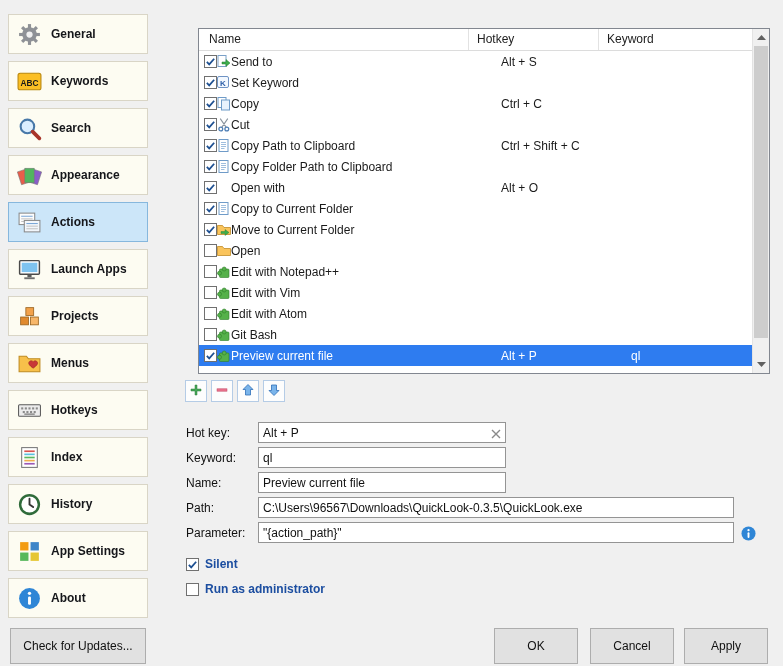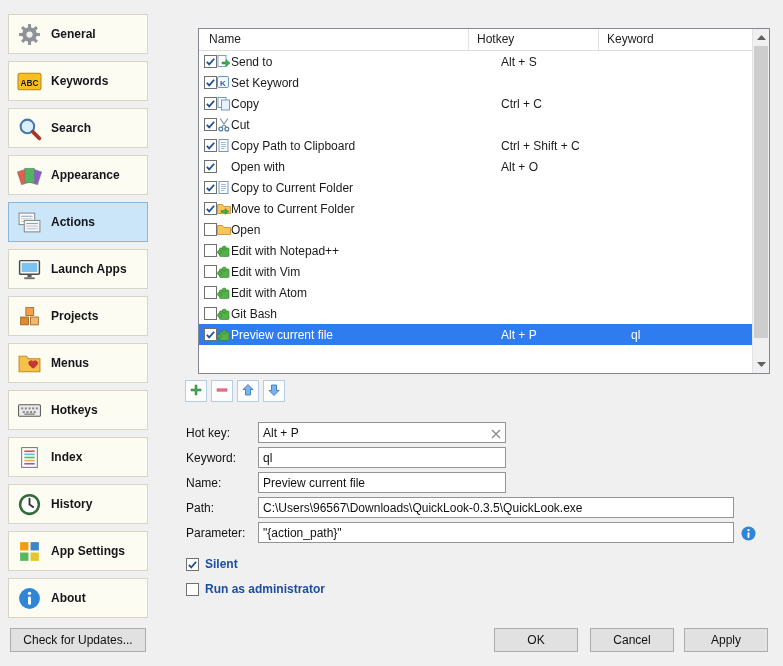--- a/index.html
+++ b/index.html
@@ -54,21 +54,21 @@
 #lbl-path{top:501px;}
 #lbl-param{top:526px;}
 .clear-x{position:absolute;left:488px;top:426px;width:15px;height:15px;display:flex;align-items:center;justify-content:center;cursor:default;}
 .info{position:absolute;left:740px;top:525px;width:16px;height:16px;display:flex;align-items:center;justify-content:center;}
 .chkrow{position:absolute;left:186px;display:flex;align-items:center;gap:6px;font-weight:bold;}
 #row-silent{top:557px;}
 #row-admin{top:582px;}
 .chkrow .lbl{color:var(--accent,#1c4ea0);}
 
 
-.btn{position:absolute;height:24px;background:#e1e1e1;border:1px solid #adadad;font:12px "Liberation Sans",sans-serif;color:#111;cursor:default;}
+.btn{position:absolute;height:36px;background:#e1e1e1;border:1px solid #adadad;font:12px "Liberation Sans",sans-serif;color:#111;cursor:default;}
 #btn-updates{left:10px;top:628px;width:136px;}
 #btn-ok{left:494px;top:628px;width:84px;}
 #btn-cancel{left:590px;top:628px;width:84px;}
 #btn-apply{left:684px;top:628px;width:84px;}
 </style>
 </head>
 <body>
 
 <div class="dialog" style="--sel: #2e7cf0; --selbg: #cce6f9; --accent: #1c4ea0;">
 
@@ -326,20 +326,43 @@
                   <line x1="4" y1="3.5" x2="9" y2="3.5"></line>
                   <line x1="4" y1="5.5" x2="9" y2="5.5"></line>
                   <line x1="4" y1="7.5" x2="9" y2="7.5"></line>
                   <line x1="4" y1="9.5" x2="7.5" y2="9.5"></line>
                 </g>
               </svg>
             </span>
       <span class="rname">Copy Path to Clipboard</span>
     </span>
     <span class="cell-hk rhk">Ctrl + Shift + C</span>
+    <span class="cell-kw rkw"></span>
+  </div>
+        <div class="row">
+    <span class="cell-name">
+      <span class="cb on">
+              <svg viewBox="0 0 12 12" width="11" height="11">
+                <path d="M2 6.5l2.6 2.7L10 3" fill="none" stroke="#1d4f91" stroke-width="1.9"></path>
+              </svg>
+            </span>
+      <span class="ricon">
+              <svg viewBox="0 0 14 14" width="14" height="14">
+                <rect x="2" y="0.5" width="9" height="12" fill="#fff" stroke="#6f9bc8"></rect>
+                <g stroke="#9fbede">
+                  <line x1="4" y1="3.5" x2="9" y2="3.5"></line>
+                  <line x1="4" y1="5.5" x2="9" y2="5.5"></line>
+                  <line x1="4" y1="7.5" x2="9" y2="7.5"></line>
+                  <line x1="4" y1="9.5" x2="7.5" y2="9.5"></line>
+                </g>
+              </svg>
+            </span>
+      <span class="rname">Copy Folder Path to Clipboard</span>
+    </span>
+    <span class="cell-hk rhk"></span>
     <span class="cell-kw rkw"></span>
   </div>
         <div class="row">
     <span class="cell-name">
       <span class="cb on">
               <svg viewBox="0 0 12 12" width="11" height="11">
                 <path d="M2 6.5l2.6 2.7L10 3" fill="none" stroke="#1d4f91" stroke-width="1.9"></path>
               </svg>
             </span>
       <span class="ricon">

